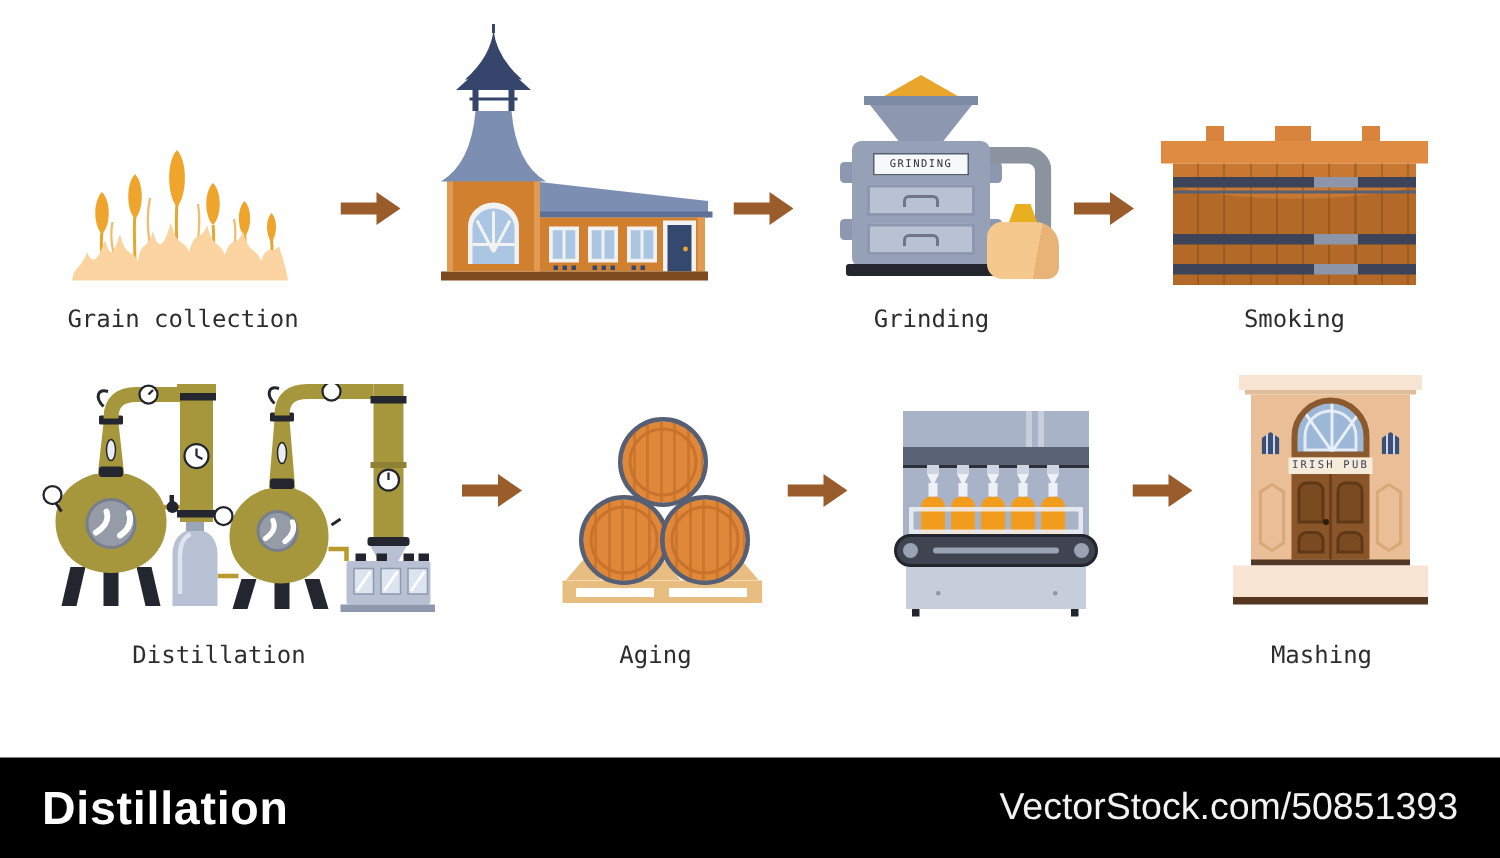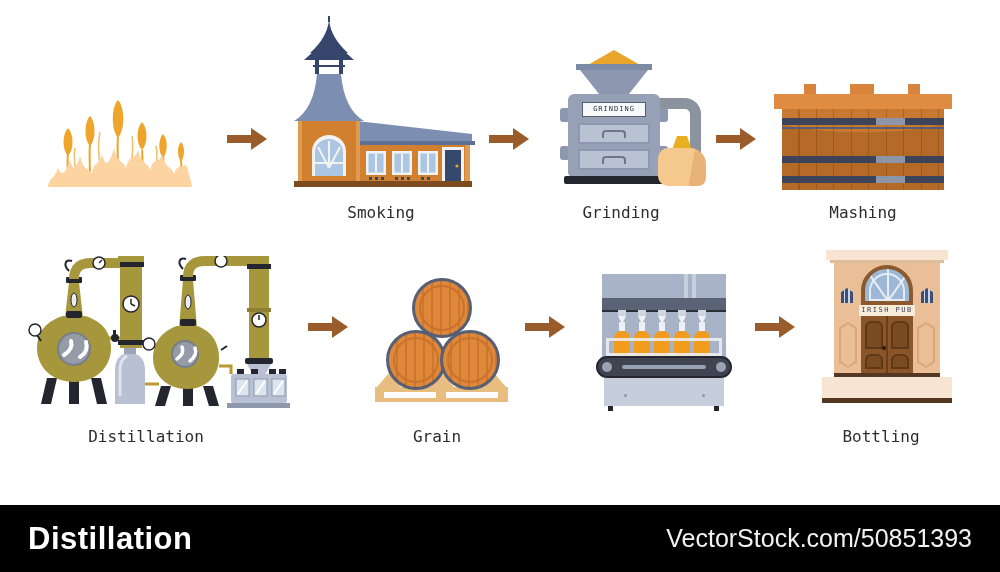--- a/index.html
+++ b/index.html
@@ -136,20 +136,21 @@
         <path d="M76 10 C83 17 83 40 76 48 C69 40 69 17 76 10 Z"></path>
         <path d="M100 32 C106 38 106 54 100 60 C94 54 94 38 100 32 Z"></path>
         <path d="M121 44 C126 49 126 62 121 68 C116 62 116 49 121 44 Z"></path>
         <path d="M139 52 C143 56 143 66 139 72 C135 66 135 56 139 52 Z"></path>
       </g>
       <path fill="#fbd4a2" d="M6 97 C8 86 12 90 16 78 C20 88 24 82 28 70 C32 84 34 78 38 66 C42 82 46 76 50 84
         C52 70 56 78 60 64 C64 80 68 72 72 58 C76 76 80 68 84 78 C88 62 92 72 96 60 C100 76 104 70 108 80
         C112 66 116 76 120 64 C124 80 128 74 132 84 C136 72 140 80 144 74 C147 84 149 90 150 97 Z"></path>
     </svg>
   </div>
+  <div class="step-label" style="left:22px;top:202px;width:200px;">Grain collection</div>
 
   <div class="arrow" style="left:227px;top:128px;">
     <svg viewBox="0 0 40 22" width="40" height="22">
         <rect y="7" width="26" height="8" fill="#9a5c2a"></rect>
         <polygon points="24,0 40,11 24,22" fill="#9a5c2a"></polygon>
       </svg>
   </div>
 
   <div class="illo" style="left:286px;top:16px;width:190px;height:175px;">
     <svg viewBox="0 0 190 175" width="190" height="175">
@@ -191,21 +192,20 @@
       <rect x="27" y="49" width="32" height="2" fill="#36456b"></rect>
       <polygon points="18,44 68,44 58,35 28,35" fill="#36456b"></polygon>
       <path d="M43 4 Q45 22 62 37 L24 37 Q41 22 43 4 Z" fill="#36456b"></path>
       <rect x="42" y="0" width="2" height="6" fill="#36456b"></rect>
       <path d="M26 160 L26 135 A17 16 0 0 1 60 135 L60 160 Z" fill="#f2f2f2"></path>
       <path d="M29 160 L29 136 A14 13 0 0 1 57 136 L57 160 Z" fill="#aac6e2"></path>
       <path d="M43 152 L43 125 M43 152 L32 131 M43 152 L54 131" stroke="#f2f2f2" stroke-width="2" fill="none"></path>
       <rect x="29" y="146" width="28" height="2" fill="#f2f2f2"></rect>
     </svg>
   </div>
-  <div class="step-label" style="left:286px;top:202px;width:190px;">Smoking</div>
 
   <div class="arrow" style="left:489px;top:128px;">
     <svg viewBox="0 0 40 22" width="40" height="22">
         <rect y="7" width="26" height="8" fill="#9a5c2a"></rect>
         <polygon points="24,0 40,11 24,22" fill="#9a5c2a"></polygon>
       </svg>
   </div>
 
   <div class="illo grinder" style="left:552px;top:50px;">
     <div class="abs gr-grain"></div>
@@ -237,21 +237,21 @@
     <div class="abs mt-post" style="left:30px;"></div>
     <div class="abs mt-post" style="left:76px;width:24px;"></div>
     <div class="abs mt-post" style="left:134px;"></div>
     <div class="abs mt-rim"></div>
     <div class="abs mt-body"></div>
     <div class="abs mt-band" style="top:34px;"></div>
     <div class="abs mt-line"></div>
     <div class="abs mt-band" style="top:72px;"></div>
     <div class="abs mt-band" style="top:92px;"></div>
   </div>
-  <div class="step-label" style="left:773px;top:202px;width:180px;">Mashing</div>
+  <div class="step-label" style="left:773px;top:202px;width:180px;">Smoking</div>
 
   <div class="illo" style="left:25px;top:256px;width:265px;height:152px;">
     <svg viewBox="0 0 265 152" width="265" height="152">
 
       <path d="M84 82 L96 82" stroke="#b89a2e" stroke-width="3" fill="none"></path>
       <path d="M120 128 L134 128" stroke="#b89a2e" stroke-width="3" fill="none"></path>
       <path d="M194 110 L206 110 L206 118" stroke="#b89a2e" stroke-width="3" fill="none"></path>
       <rect x="88" y="74" width="3" height="6" fill="#23262e"></rect>
         <circle cx="90" cy="82" r="4" fill="#23262e"></circle>
 
@@ -336,21 +336,21 @@
     <div class="chock" style="left:2px;top:97px;"></div>
     <div class="chock" style="left:55px;top:97px;"></div>
     <div class="chock" style="left:107px;top:97px;"></div>
     <div class="chock" style="left:30px;top:60px;width:20px;"></div>
     <div class="chock" style="left:82px;top:60px;width:20px;"></div>
     <div class="abs pallet"></div>
     <div class="barrel" style="left:37px;top:2px;"></div>
     <div class="barrel" style="left:11px;top:54px;"></div>
     <div class="barrel" style="left:65px;top:54px;"></div>
   </div>
-  <div class="step-label" style="left:347px;top:426px;width:180px;">Grain</div>
+  <div class="step-label" style="left:347px;top:426px;width:180px;">Aging</div>
 
   <div class="arrow" style="left:525px;top:316px;">
     <svg viewBox="0 0 40 22" width="40" height="22">
         <rect y="7" width="26" height="8" fill="#9a5c2a"></rect>
         <polygon points="24,0 40,11 24,22" fill="#9a5c2a"></polygon>
       </svg>
   </div>
 
   <div class="illo bottling" style="left:596px;top:268px;">
     <div class="abs bt-back"></div>
@@ -407,21 +407,21 @@
       <div class="pb-panel" style="left:30px;top:5px;width:18px;height:28px;"></div>
       <div class="pb-panel" style="left:4px;top:38px;width:18px;height:15px;"></div>
       <div class="pb-panel" style="left:30px;top:38px;width:18px;height:15px;"></div>
       <div class="pb-knob"></div>
     </div>
     <div class="abs pb-basestrip"></div>
     <div class="abs pb-steps"></div>
     <div class="abs pb-stepshadow"></div>
   </div>
   <div class="step-label" style="left:781px;top:426px;width:200px;">
-    <span>Bottling</span><br>
+    <span>Mashing</span><br>
   </div>
 
   <div class="wm-bar">
     <div class="wm-brand">Distillation</div>
     <div class="wm-ref">VectorStock.com/50851393</div>
   </div>
 
 </div>
 
 </body></html>

